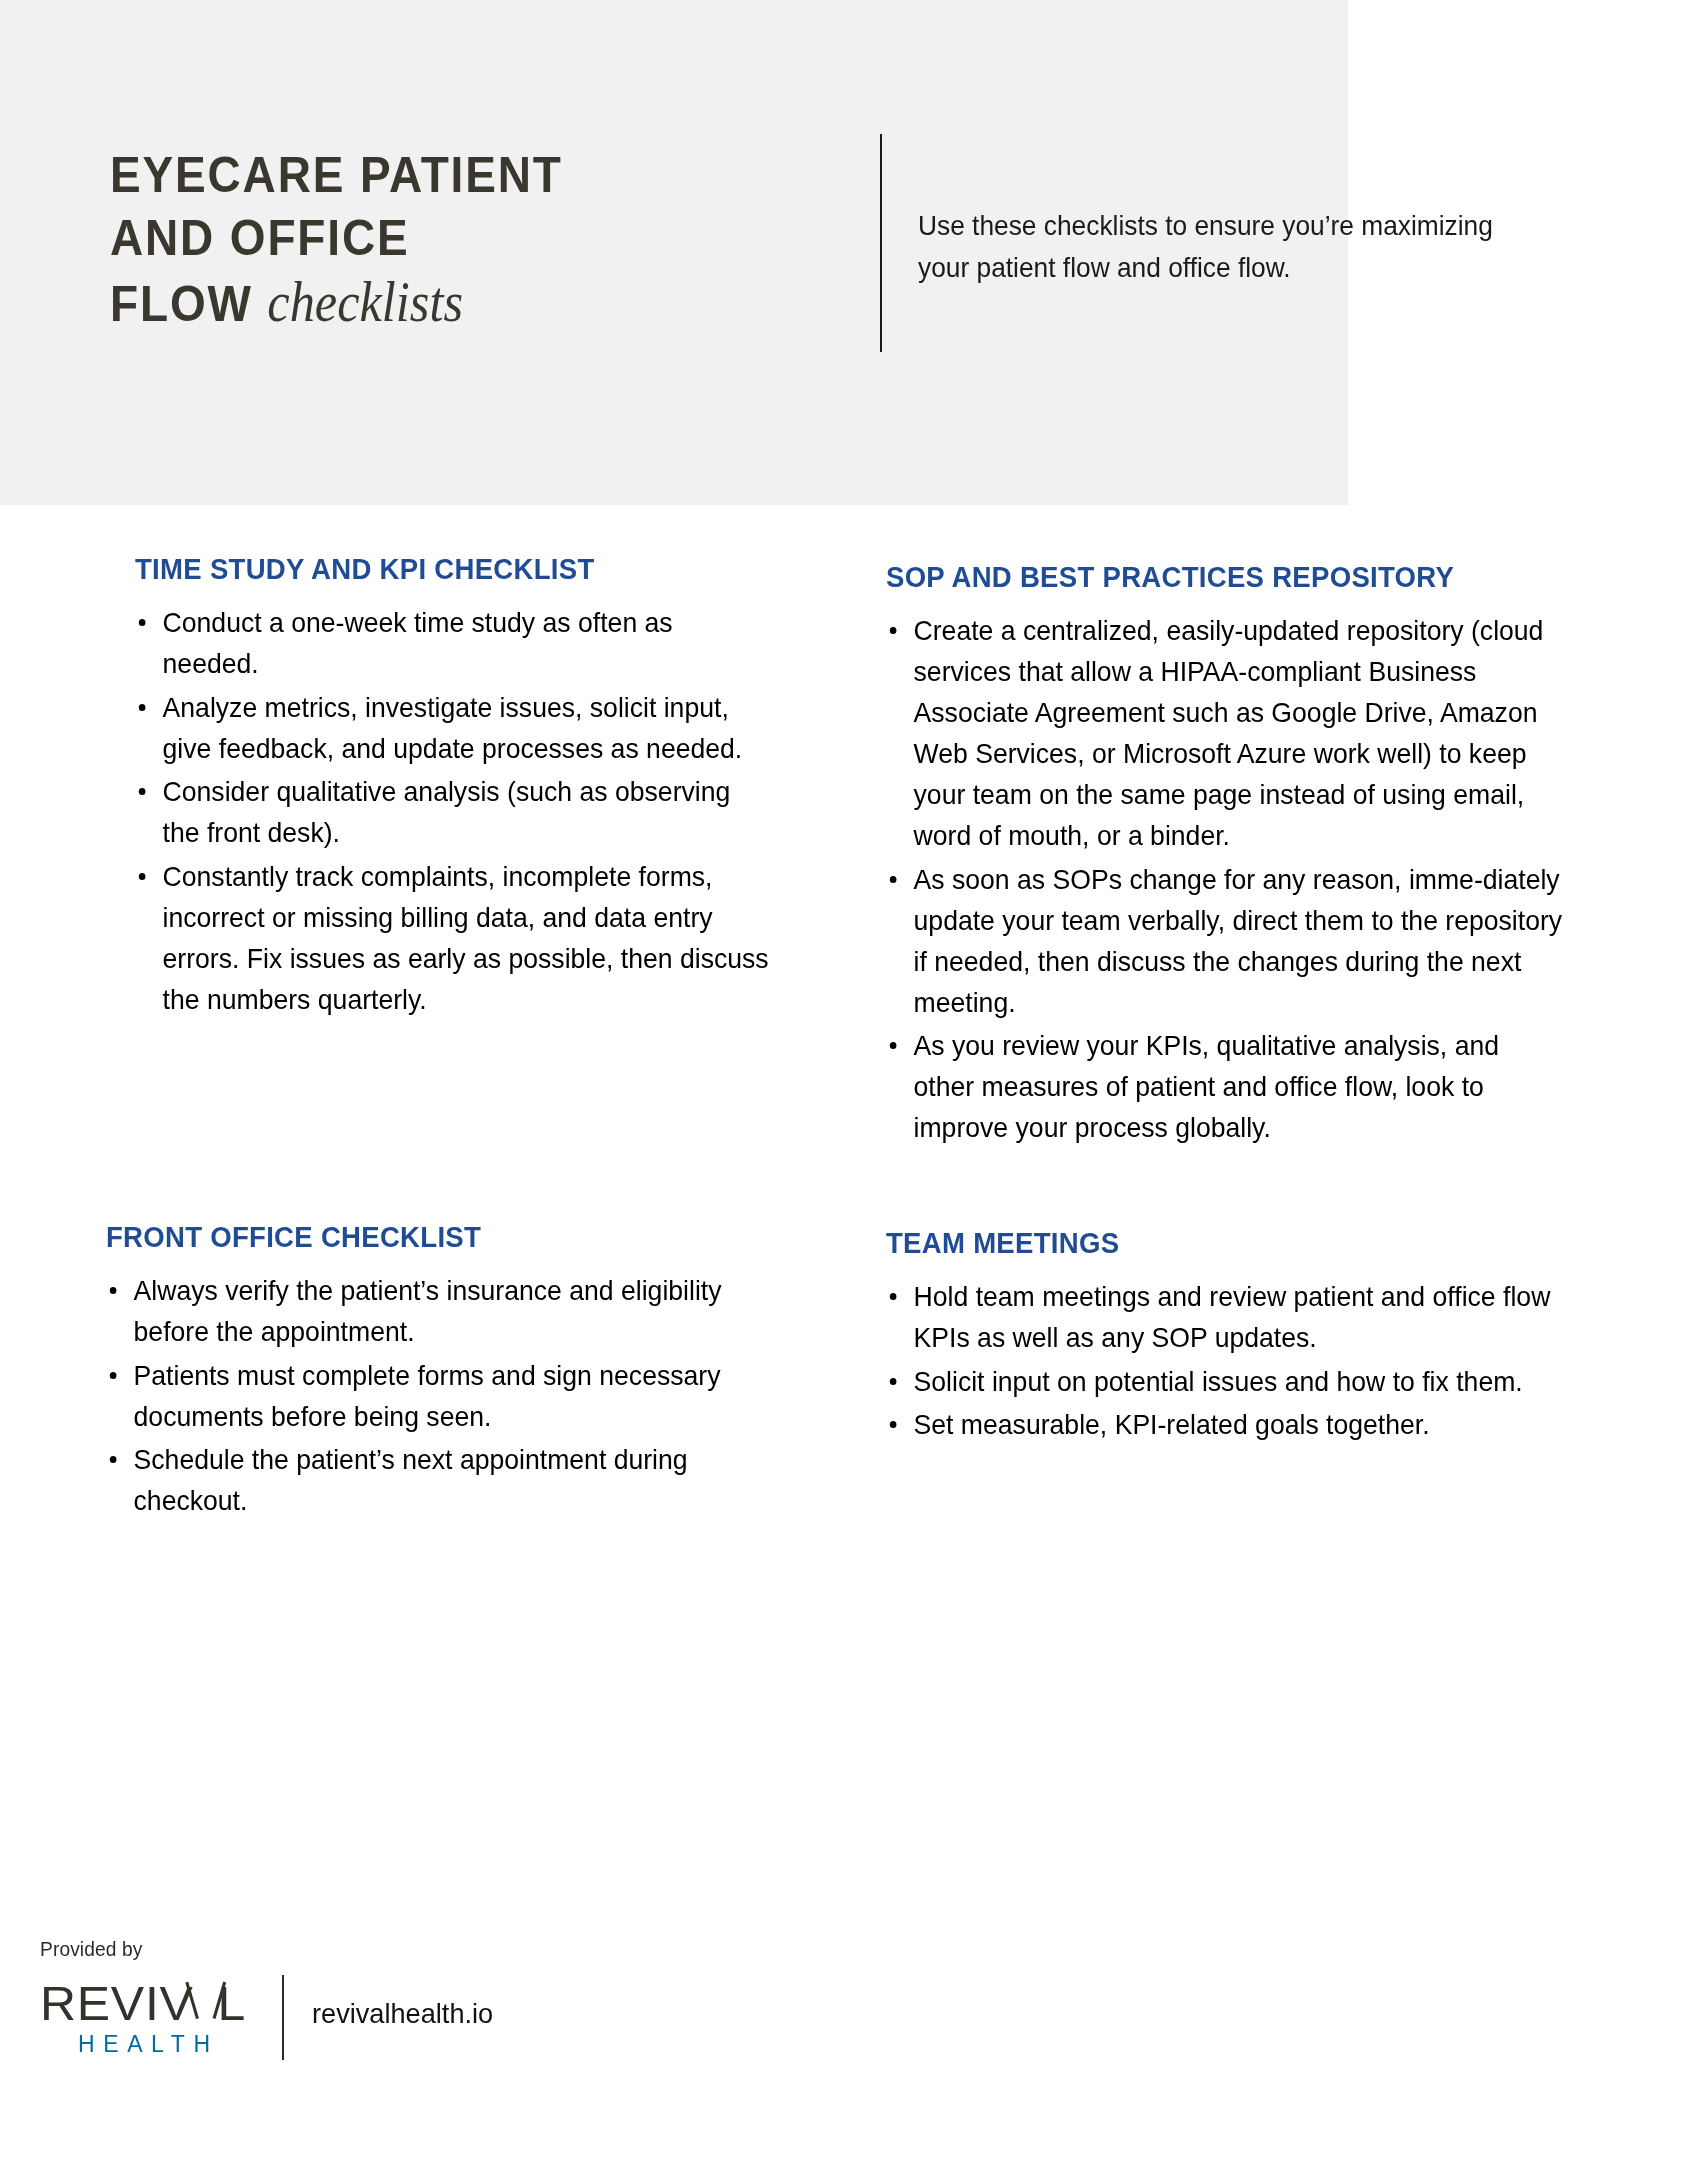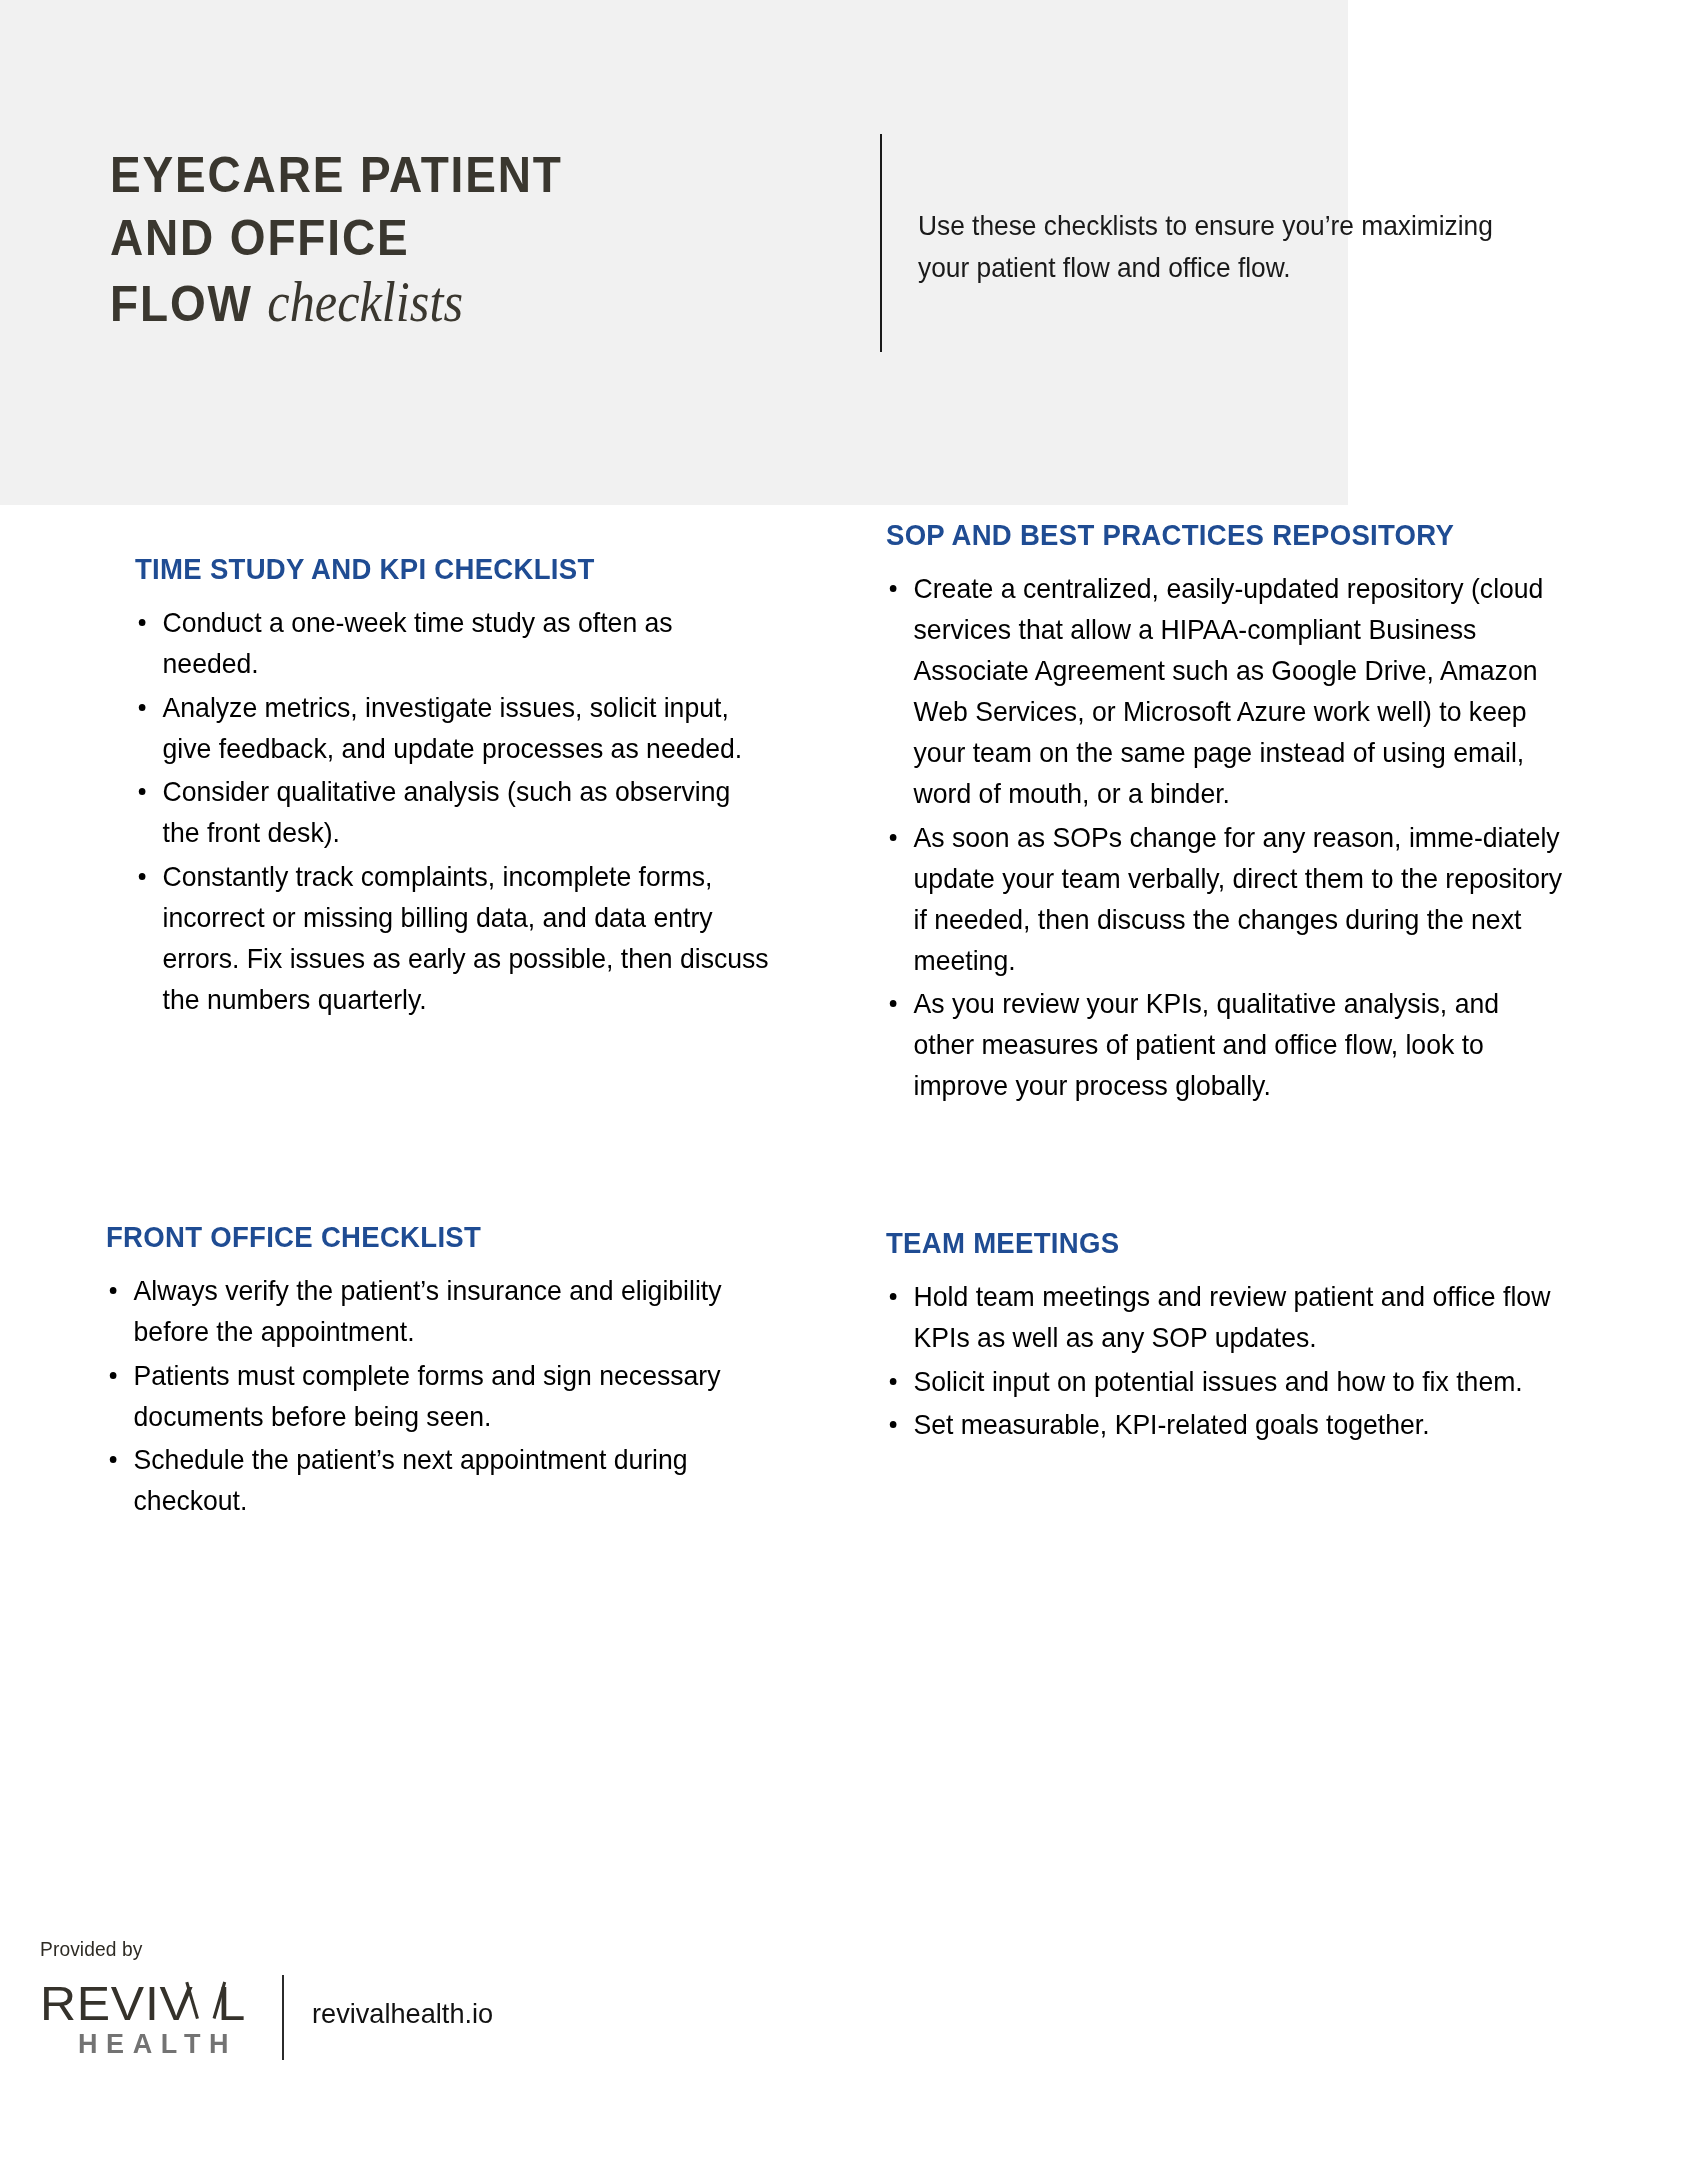--- a/index.html
+++ b/index.html
@@ -192,25 +192,25 @@
   .logo-word .no-bar-a::after {
     right: 0.045em;
     transform-origin: bottom right;
     transform: rotate(16deg);
   }
   .logo-sub {
     display: block;
     margin-top: 4px;
     margin-left: 38px;
     font-family: "Liberation Sans Narrow", "Liberation Sans", sans-serif;
-    font-weight: 700;
-    font-size: 27px;
+    font-weight: 400;
+    font-size: 23px;
     line-height: 22.5px;
     letter-spacing: 8.6px;
-    color: #737373;
+    color: #0369a1;
     white-space: nowrap;
   }
   .logo-divider {
     position: absolute;
     left: 242px;
     top: -1.3px;
     width: 2px;
     height: 85px;
     background: #2b2b2b;
   }
@@ -262,21 +262,21 @@
       <li><span class="bullet-dot"></span><span>Always verify the patient’s insurance and eligibility before the appointment.</span></li>
       <li><span class="bullet-dot"></span><span>Patients must complete forms and sign necessary documents before being seen.</span></li>
       <li><span class="bullet-dot"></span><span>Schedule the patient’s next appointment during checkout.</span></li>
     </ul>
   </div>
 
 </div>
 
 <div class="col col-right">
 
-  <div class="section" style="top:518px;">
+  <div class="section" style="top:560px;">
     <div class="section-heading">SOP AND BEST PRACTICES REPOSITORY</div>
     <ul class="checklist">
       <li><span class="bullet-dot"></span><span>Create a centralized, easily-updated repository (cloud services that allow a HIPAA-compliant Business Associate Agreement such as Google Drive, Amazon Web Services, or Microsoft Azure work well) to keep your team on the same page instead of using email, word of mouth, or a binder.</span></li>
       <li><span class="bullet-dot"></span><span>As soon as SOPs change for any reason, imme-diately update your team verbally, direct them to the repository if needed, then discuss the changes during the next meeting.</span></li>
       <li><span class="bullet-dot"></span><span>As you review your KPIs, qualitative analysis, and other measures of patient and office flow, look to improve your process globally.</span></li>
     </ul>
   </div>
 
   <div class="section" style="top:1220px;margin-top:6px;">
     <div class="section-heading">TEAM MEETINGS</div>

